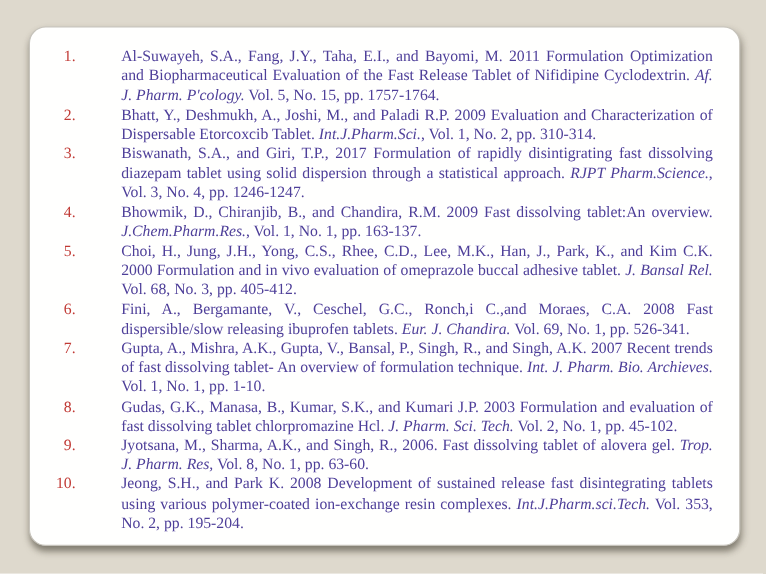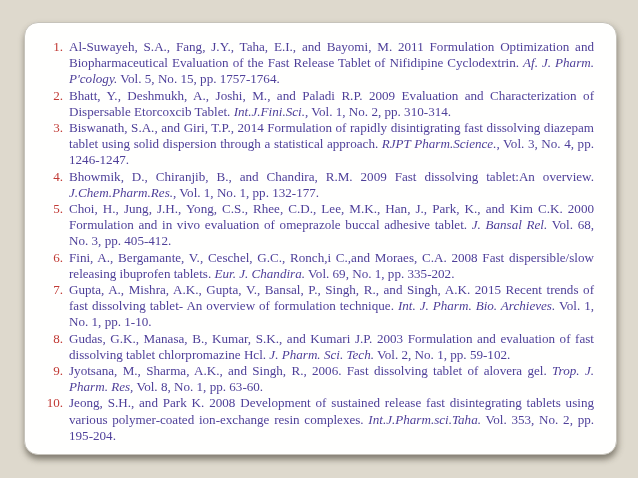--- a/index.html
+++ b/index.html
@@ -44,66 +44,67 @@
   .ref-num {
     flex: 0 0 22px;
     text-align: right;
     margin-right: 6px;
     color: #c13a35;
     white-space: nowrap;
   }
   .ref-text {
     flex: 1;
     text-align: justify;
+    margin-left: 32px;
   }
   .ref-text em {
     font-style: italic;
   }
 </style>
 </head>
 <body>
 
 <div class="page">
   <div class="card">
     <div class="ref-list">
         <div class="ref-item">
           <span class="ref-num">1.</span>
           <span class="ref-text"><span>Al-Suwayeh, S.A., Fang, J.Y., Taha, E.I., and Bayomi, M. 2011 Formulation Optimization and Biopharmaceutical Evaluation of the Fast Release Tablet of Nifidipine Cyclodextrin. </span><em>Af. J. Pharm. P'cology.</em><span> Vol. 5, No. 15, pp. 1757-1764.</span></span>
         </div>
         <div class="ref-item">
           <span class="ref-num">2.</span>
-          <span class="ref-text"><span>Bhatt, Y., Deshmukh, A., Joshi, M., and Paladi R.P. 2009 Evaluation and Characterization of Dispersable Etorcoxcib Tablet. </span><em>Int.J.Fini.Sci.</em><span>, Vol. 1, No. 2, pp. 310-314.</span></span>
+          <span class="ref-text"><span>Bhatt, Y., Deshmukh, A., Joshi, M., and Paladi R.P. 2009 Evaluation and Characterization of Dispersable Etorcoxcib Tablet. </span><em>Int.J.Pharm.Sci.</em><span>, Vol. 1, No. 2, pp. 310-314.</span></span>
         </div>
         <div class="ref-item">
           <span class="ref-num">3.</span>
-          <span class="ref-text"><span>Biswanath, S.A., and Giri, T.P., 2014 Formulation of  rapidly disintigrating fast dissolving diazepam tablet using solid dispersion through a statistical approach.  </span><em>RJPT Pharm.Science.</em><span>, Vol. 3, No. 4, pp. 1246-1247.</span></span>
+          <span class="ref-text"><span>Biswanath, S.A., and Giri, T.P., 2017 Formulation of  rapidly disintigrating fast dissolving diazepam tablet using solid dispersion through a statistical approach.  </span><em>RJPT Pharm.Science.</em><span>, Vol. 3, No. 4, pp. 1246-1247.</span></span>
         </div>
         <div class="ref-item">
           <span class="ref-num">4.</span>
-          <span class="ref-text"><span>Bhowmik, D., Chiranjib, B., and Chandira, R.M. 2009 Fast dissolving tablet:An overview. </span><em>J.Chem.Pharm.Res.</em><span>, Vol. 1, No. 1, pp. 132-177.</span></span>
+          <span class="ref-text"><span>Bhowmik, D., Chiranjib, B., and Chandira, R.M. 2009 Fast dissolving tablet:An overview. </span><em>J.Chem.Pharm.Res.</em><span>, Vol. 1, No. 1, pp. 163-137.</span></span>
         </div>
         <div class="ref-item">
           <span class="ref-num">5.</span>
           <span class="ref-text"><span>Choi, H., Jung, J.H., Yong, C.S., Rhee, C.D., Lee, M.K., Han, J., Park, K., and Kim C.K. 2000 Formulation and in vivo evaluation of omeprazole buccal adhesive tablet. </span><em>J. Bansal Rel.</em><span>  Vol. 68, No. 3, pp. 405-412.</span></span>
         </div>
         <div class="ref-item">
           <span class="ref-num">6.</span>
-          <span class="ref-text"><span>Fini, A., Bergamante, V., Ceschel, G.C., Ronch,i C.,and Moraes, C.A. 2008 Fast dispersible/slow releasing ibuprofen tablets. </span><em>Eur. J. Chandira.</em><span> Vol. 69, No. 1, pp. 335-202.</span></span>
+          <span class="ref-text"><span>Fini, A., Bergamante, V., Ceschel, G.C., Ronch,i C.,and Moraes, C.A. 2008 Fast dispersible/slow releasing ibuprofen tablets. </span><em>Eur. J. Chandira.</em><span> Vol. 69, No. 1, pp. 526-341.</span></span>
         </div>
         <div class="ref-item">
           <span class="ref-num">7.</span>
-          <span class="ref-text"><span>Gupta, A., Mishra, A.K., Gupta, V., Bansal, P., Singh, R., and Singh, A.K. 2015 Recent trends of fast dissolving tablet- An overview of formulation technique.  </span><em>Int. J. Pharm. Bio. Archieves.</em><span>  Vol. 1, No. 1, pp. 1-10.</span></span>
+          <span class="ref-text"><span>Gupta, A., Mishra, A.K., Gupta, V., Bansal, P., Singh, R., and Singh, A.K. 2007 Recent trends of fast dissolving tablet- An overview of formulation technique.  </span><em>Int. J. Pharm. Bio. Archieves.</em><span>  Vol. 1, No. 1, pp. 1-10.</span></span>
         </div>
         <div class="ref-item">
           <span class="ref-num">8.</span>
-          <span class="ref-text"><span>Gudas, G.K., Manasa, B., Kumar, S.K., and Kumari J.P. 2003 Formulation and evaluation of fast dissolving tablet chlorpromazine Hcl.  </span><em>J. Pharm. Sci. Tech.</em><span> Vol. 2, No. 1, pp. 59-102.</span></span>
+          <span class="ref-text"><span>Gudas, G.K., Manasa, B., Kumar, S.K., and Kumari J.P. 2003 Formulation and evaluation of fast dissolving tablet chlorpromazine Hcl.  </span><em>J. Pharm. Sci. Tech.</em><span> Vol. 2, No. 1, pp. 45-102.</span></span>
         </div>
         <div class="ref-item">
           <span class="ref-num">9.</span>
           <span class="ref-text"><span>Jyotsana, M., Sharma, A.K., and Singh, R., 2006. Fast dissolving tablet of alovera gel. </span><em>Trop. J. Pharm. Res,</em><span> Vol. 8, No. 1, pp. 63-60.</span></span>
         </div>
         <div class="ref-item">
           <span class="ref-num">10.</span>
-          <span class="ref-text"><span>Jeong, S.H., and Park K. 2008  Development of sustained release fast disintegrating tablets using various polymer-coated ion-exchange resin complexes. </span><em>Int.J.Pharm.sci.Taha.</em><span> Vol. 353, No. 2, pp. 195-204.</span></span>
+          <span class="ref-text"><span>Jeong, S.H., and Park K. 2008  Development of sustained release fast disintegrating tablets using various polymer-coated ion-exchange resin complexes. </span><em>Int.J.Pharm.sci.Tech.</em><span> Vol. 353, No. 2, pp. 195-204.</span></span>
         </div>
       </div>
   </div>
 </div>
 
 </body></html>

